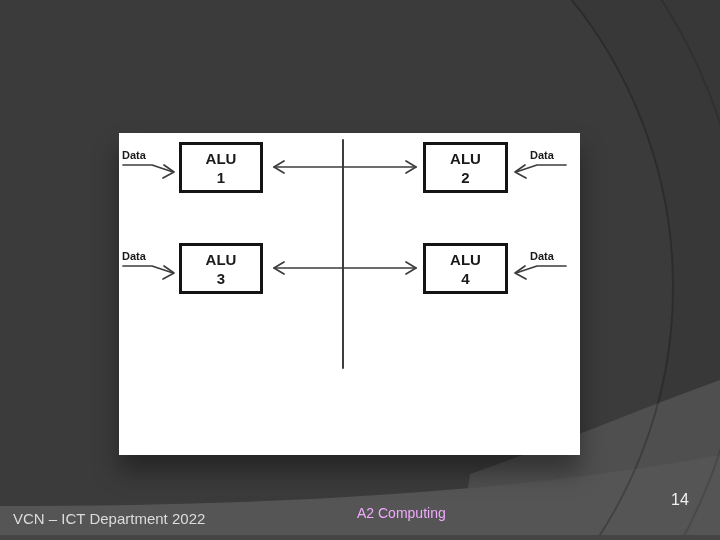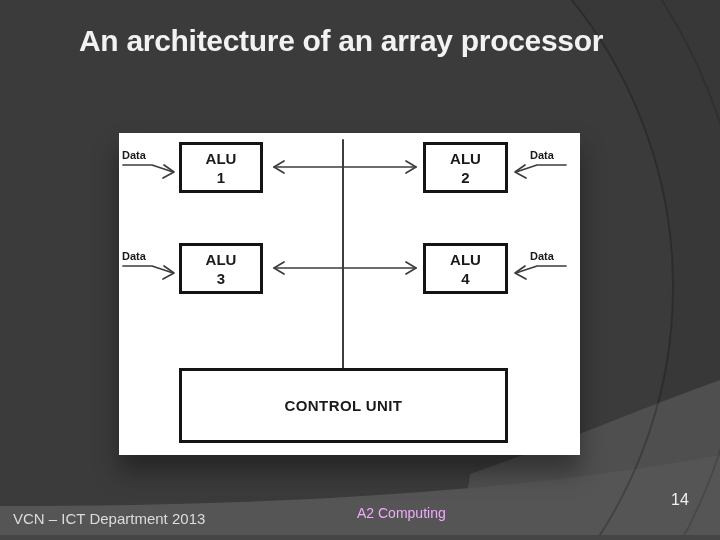--- a/index.html
+++ b/index.html
@@ -80,21 +80,20 @@
     <path d="M470,474 Q560,442 620,418 Q676,396 720,380 L720,540 L460,540 Z" fill="#4f4f4f"></path>
 
     <path d="M0,506 C280,506 520,492 720,455 L720,540 L0,540 Z" fill="#555555"></path>
 
     <circle cx="216" cy="287" r="457" fill="none" stroke="rgba(0,0,0,0.22)" stroke-width="2"></circle>
     <circle cx="216" cy="287" r="530" fill="none" stroke="rgba(0,0,0,0.14)" stroke-width="2"></circle>
 
     <rect x="0" y="535" width="720" height="5" fill="#454545"></rect>
   </svg>
 
-  <h1 class="slide-title">An architecture of an array processor</h1>
 
   <div class="diagram-panel">
 
     <svg class="connector-svg" viewBox="0 0 461 322" aria-hidden="true">
       <g stroke="#3d3d3d" fill="none" stroke-width="1.7" stroke-linecap="round" stroke-linejoin="round">
 
         <path d="M224,7 L224,235" stroke-width="2"></path>
 
         <g>
           <path d="M155,34 L297,34"></path>
@@ -140,27 +139,24 @@
     </div>
     <div class="alu-box alu-3">
       <span class="alu-name">ALU</span>
       <span class="alu-num">3</span>
     </div>
     <div class="alu-box alu-4">
       <span class="alu-name">ALU</span>
       <span class="alu-num">4</span>
     </div>
 
-    <div class="control-unit-box">
-      <span>CONTROL UNIT</span>
-    </div>
 
     <span class="data-label data-tl">Data</span>
     <span class="data-label data-tr">Data</span>
     <span class="data-label data-bl">Data</span>
     <span class="data-label data-br">Data</span>
   </div>
 
-  <div class="footer-left">VCN – ICT Department 2013</div>
+  <div class="footer-left">VCN – ICT Department 2022</div>
   <div class="footer-center">A2 Computing</div>
   <div class="page-number">14</div>
 
 </div>
 
 </body></html>

